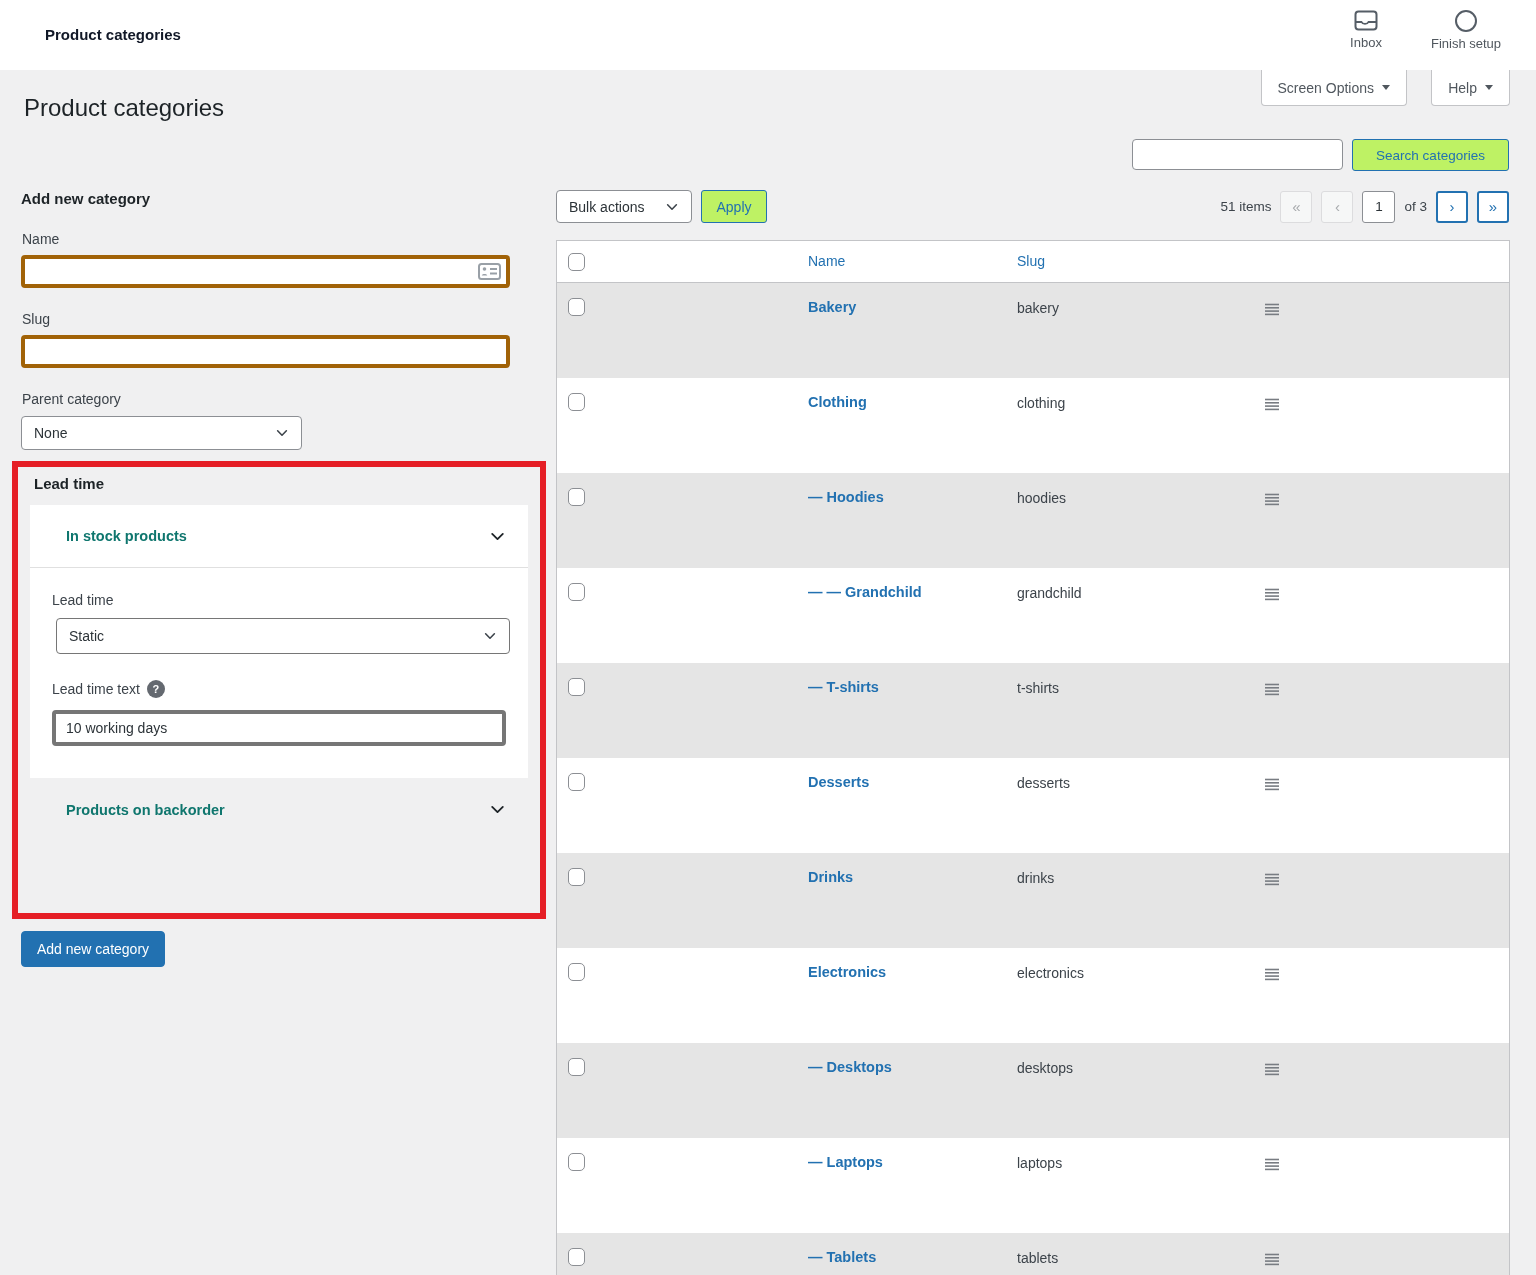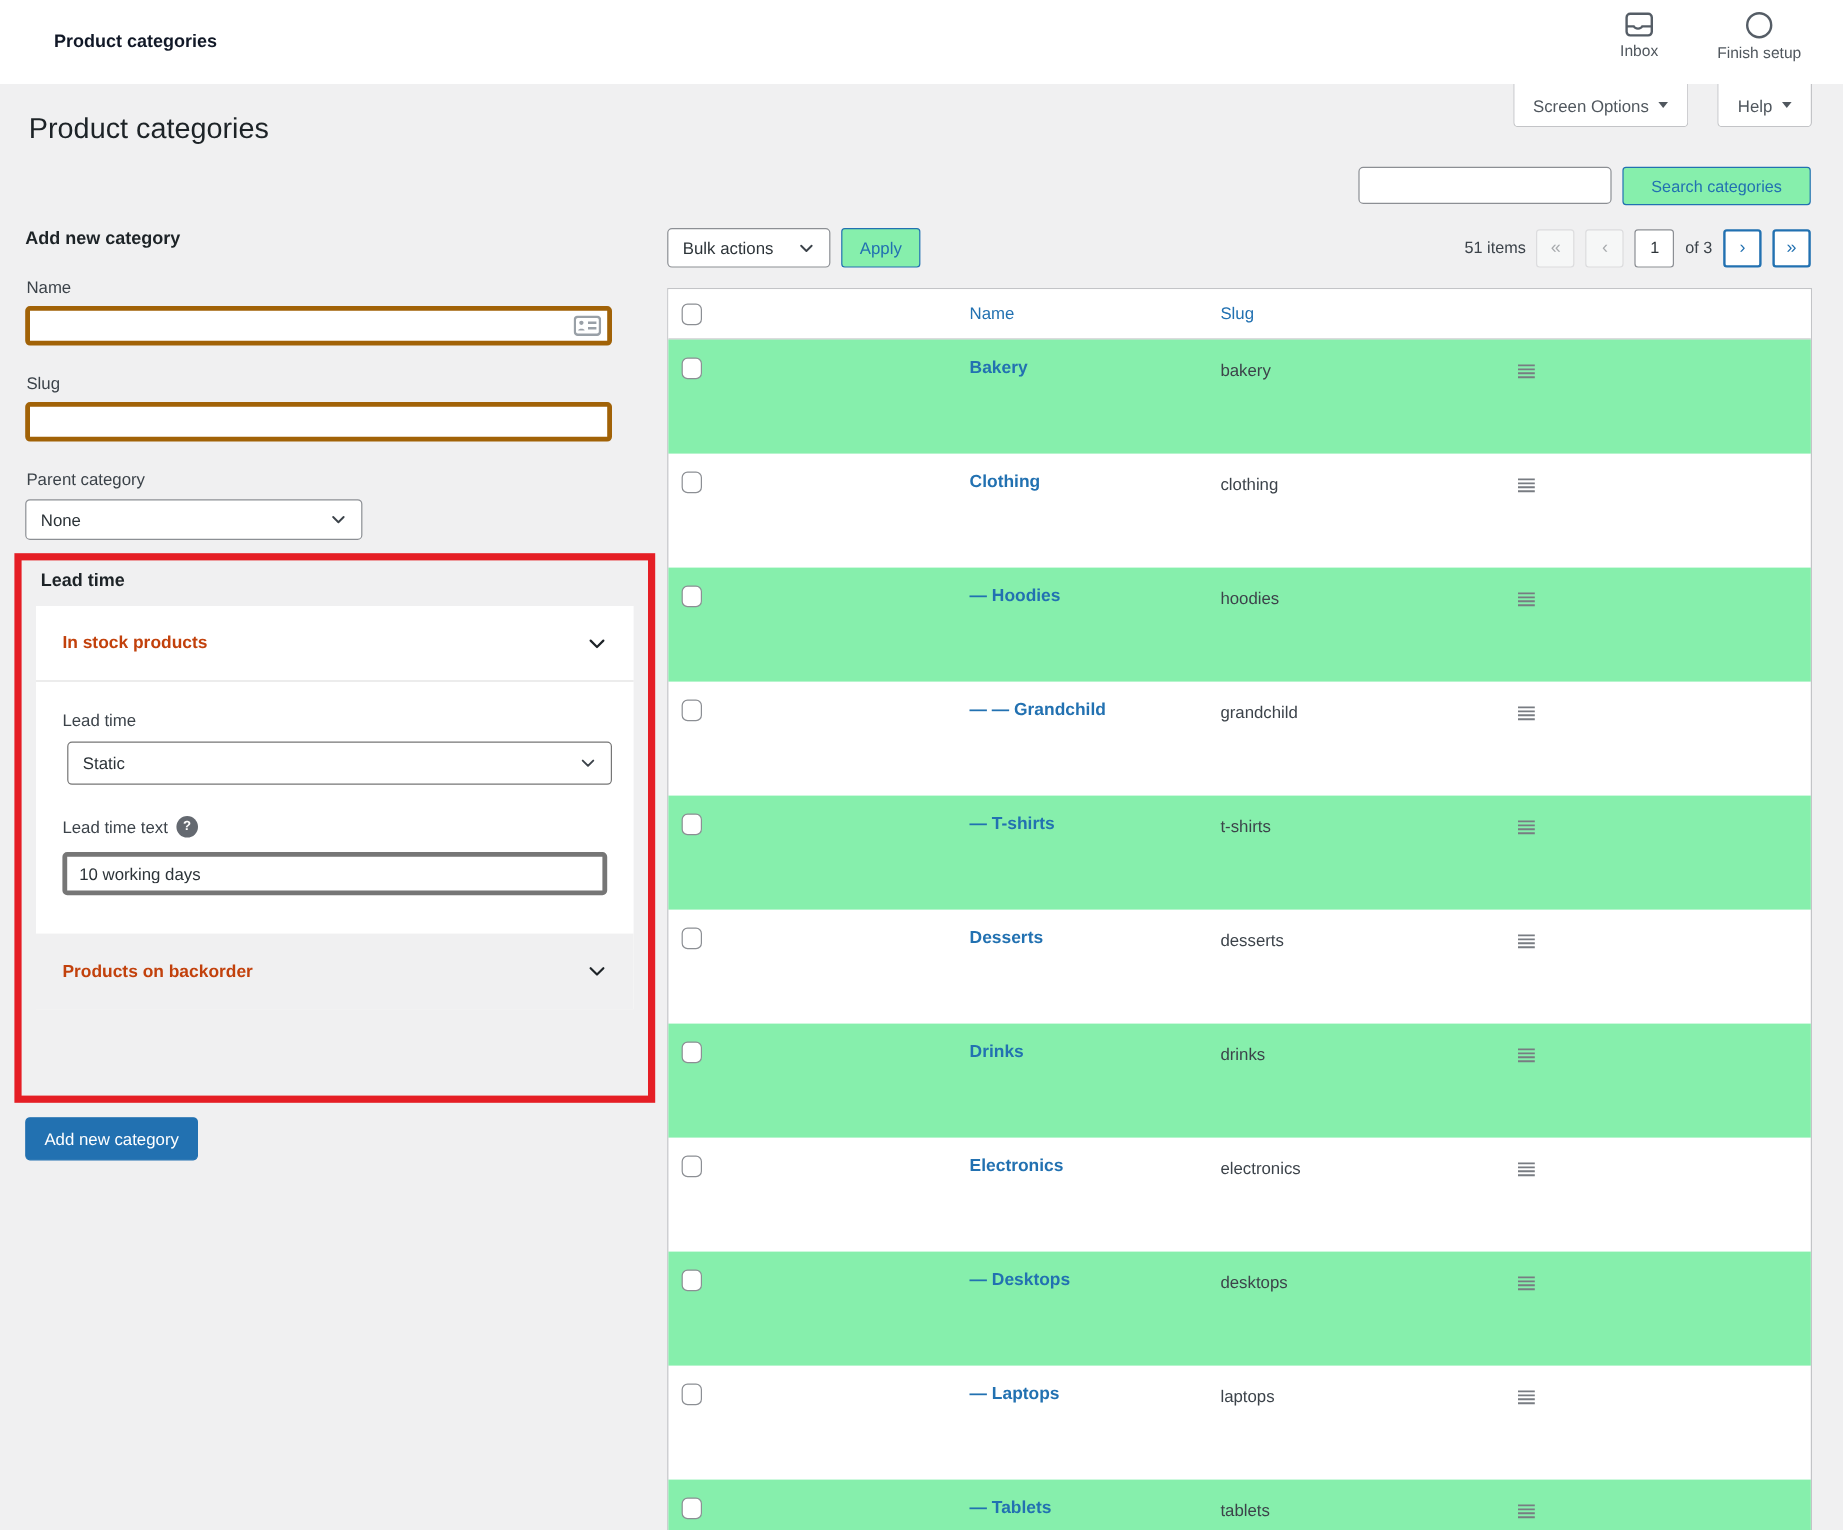--- a/index.html
+++ b/index.html
@@ -24,21 +24,21 @@
     padding:0 16px; cursor:pointer;
   }
   .tab-screen-options { right:129px; }
   .tab-help { right:26px; }
   .caret-down { width:0; height:0; border-left:4px solid transparent; border-right:4px solid transparent; border-top:5px solid #50575e; }
   
   .page-title { position:absolute; left:24px; top:94px; font-size:24px; font-weight:400; color:#1d2327; }
   .search-input { position:absolute; left:1132px; top:139px; width:211px; height:31px;
     border:1px solid #8c8f94; border-radius:4px; background:#fff; padding:0 8px; font-size:14px; }
   .btn-secondary {
-    background:#86efac; border:1px solid #2271b1; color:#2271b1; border-radius:3px;
+    background:#bef264; border:1px solid #2271b1; color:#2271b1; border-radius:3px;
     font-size:13.5px; cursor:pointer; font-family:inherit;
   }
   .search-btn { position:absolute; left:1352px; top:139px; width:157px; height:32px; }
   
   .form-heading { position:absolute; left:21px; top:190px; font-size:15px; font-weight:bold; color:#1d2327; }
   .field-label { position:absolute; font-size:14px; color:#3c434a; }
   .text-input { position:absolute; border:4px solid #a16207; border-radius:4px; background:#fff; font-size:14px; padding:0 10px; color:#2c3338; font-family:inherit; }
   .lbl-name { left:22px; top:231px; }
   .inp-name { left:21px; top:255px; width:489px; height:33px; }
   .contact-ic { position:absolute; left:478px; top:263px; }
@@ -49,21 +49,21 @@
     position:absolute; background:#fff; border:1px solid #8c8f94; border-radius:4px;
     font-size:14px; color:#2c3338; display:flex; align-items:center; justify-content:space-between;
     padding:0 12px; cursor:pointer;
   }
   .sel-parent { left:21px; top:416px; width:281px; height:34px; }
   
   .leadtime-box { position:absolute; left:12px; top:461px; width:534px; height:458px; border:6px solid #e51e25; }
   .leadtime-heading { position:absolute; left:16px; top:8px; font-size:15px; font-weight:bold; color:#1d2327; }
   .accordion { position:absolute; left:12px; top:38px; width:498px; background:#ffffff; }
   .acc-row { height:63px; display:flex; align-items:center; justify-content:space-between; padding:0 22px; cursor:pointer; border-bottom:1px solid #e0e0e0; }
-  .acc-row .acc-title { font-size:14.5px; font-weight:bold; color:#c2410c; }
+  .acc-row .acc-title { font-size:14.5px; font-weight:bold; color:#0f766e;margin-left:14px; }
   .acc-row.gray { background:#f0f0f1; border-bottom:none; }
   .acc-content { padding:24px 22px 32px; }
   .acc-content .inner-label { font-size:14px; color:#3c434a; display:flex; align-items:center; gap:7px; }
   .sel-static { position:relative; width:100%; height:36px; margin:10px 4px 26px; border-color:#767676; }
   .inp-leadtext { position:relative; width:100%; height:36px; margin-top:12px; border-color:#767676; display:block; }
   .help-ic { width:18px; height:18px; border-radius:50%; background:#646970; color:#fff; font-size:11px; font-weight:bold; display:inline-flex; align-items:center; justify-content:center; }
   .btn-primary {
     position:absolute; left:21px; top:931px; height:36px; padding:0 15px;
     background:#2271b1; border:1px solid #2271b1; color:#ffffff; border-radius:4px;
     font-size:14px; cursor:pointer; font-family:inherit;
@@ -73,21 +73,21 @@
   .apply-btn { position:absolute; left:701px; top:190px; width:66px; height:33px; font-size:14px; }
   .pagination { position:absolute; top:190px; right:27px; height:33px; display:flex; align-items:center; gap:9px; color:#3c434a; font-size:13.5px; }
   .page-btn { width:32px; height:32px; border-radius:3px; display:flex; align-items:center; justify-content:center; font-size:15px; cursor:pointer; }
   .page-btn.disabled { background:#f6f7f7; border:1px solid #dcdcde; color:#a7aaad; cursor:default; }
   .page-btn.active { background:#ffffff; border:2px solid #2271b1; color:#2271b1; }
   .page-input { width:33px; height:32px; border:1px solid #8c8f94; border-radius:3px; text-align:center; font-size:13.5px; color:#2c3338; font-family:inherit; }
   
   .table { position:absolute; left:556px; top:240px; width:954px; height:1100px; background:#ffffff; border:1px solid #c3c4c7; }
   .thead { position:relative; height:42px; border-bottom:1px solid #c3c4c7; background:#fff; }
   .trow { position:relative; height:95px; }
-  .trow.alt { background:#86efac; }
+  .trow.alt { background:#e5e5e5; }
   .cb {
     position:absolute; left:11px; width:17px; height:18px; background:#ffffff;
     border:1.4px solid #8c8f94; border-radius:5px; cursor:pointer; display:inline-block;
   }
   .thead .cb { top:12px; }
   .trow .cb { top:15px; }
   .th-link { position:absolute; top:12px; font-size:14px; color:#2271b1; text-decoration:none; cursor:pointer; }
   .th-name { left:251px; }
   .th-slug { left:460px; }
   .cat-name { position:absolute; left:251px; top:16px; font-size:14.5px; font-weight:bold; color:#2271b1; text-decoration:none; cursor:pointer; }

